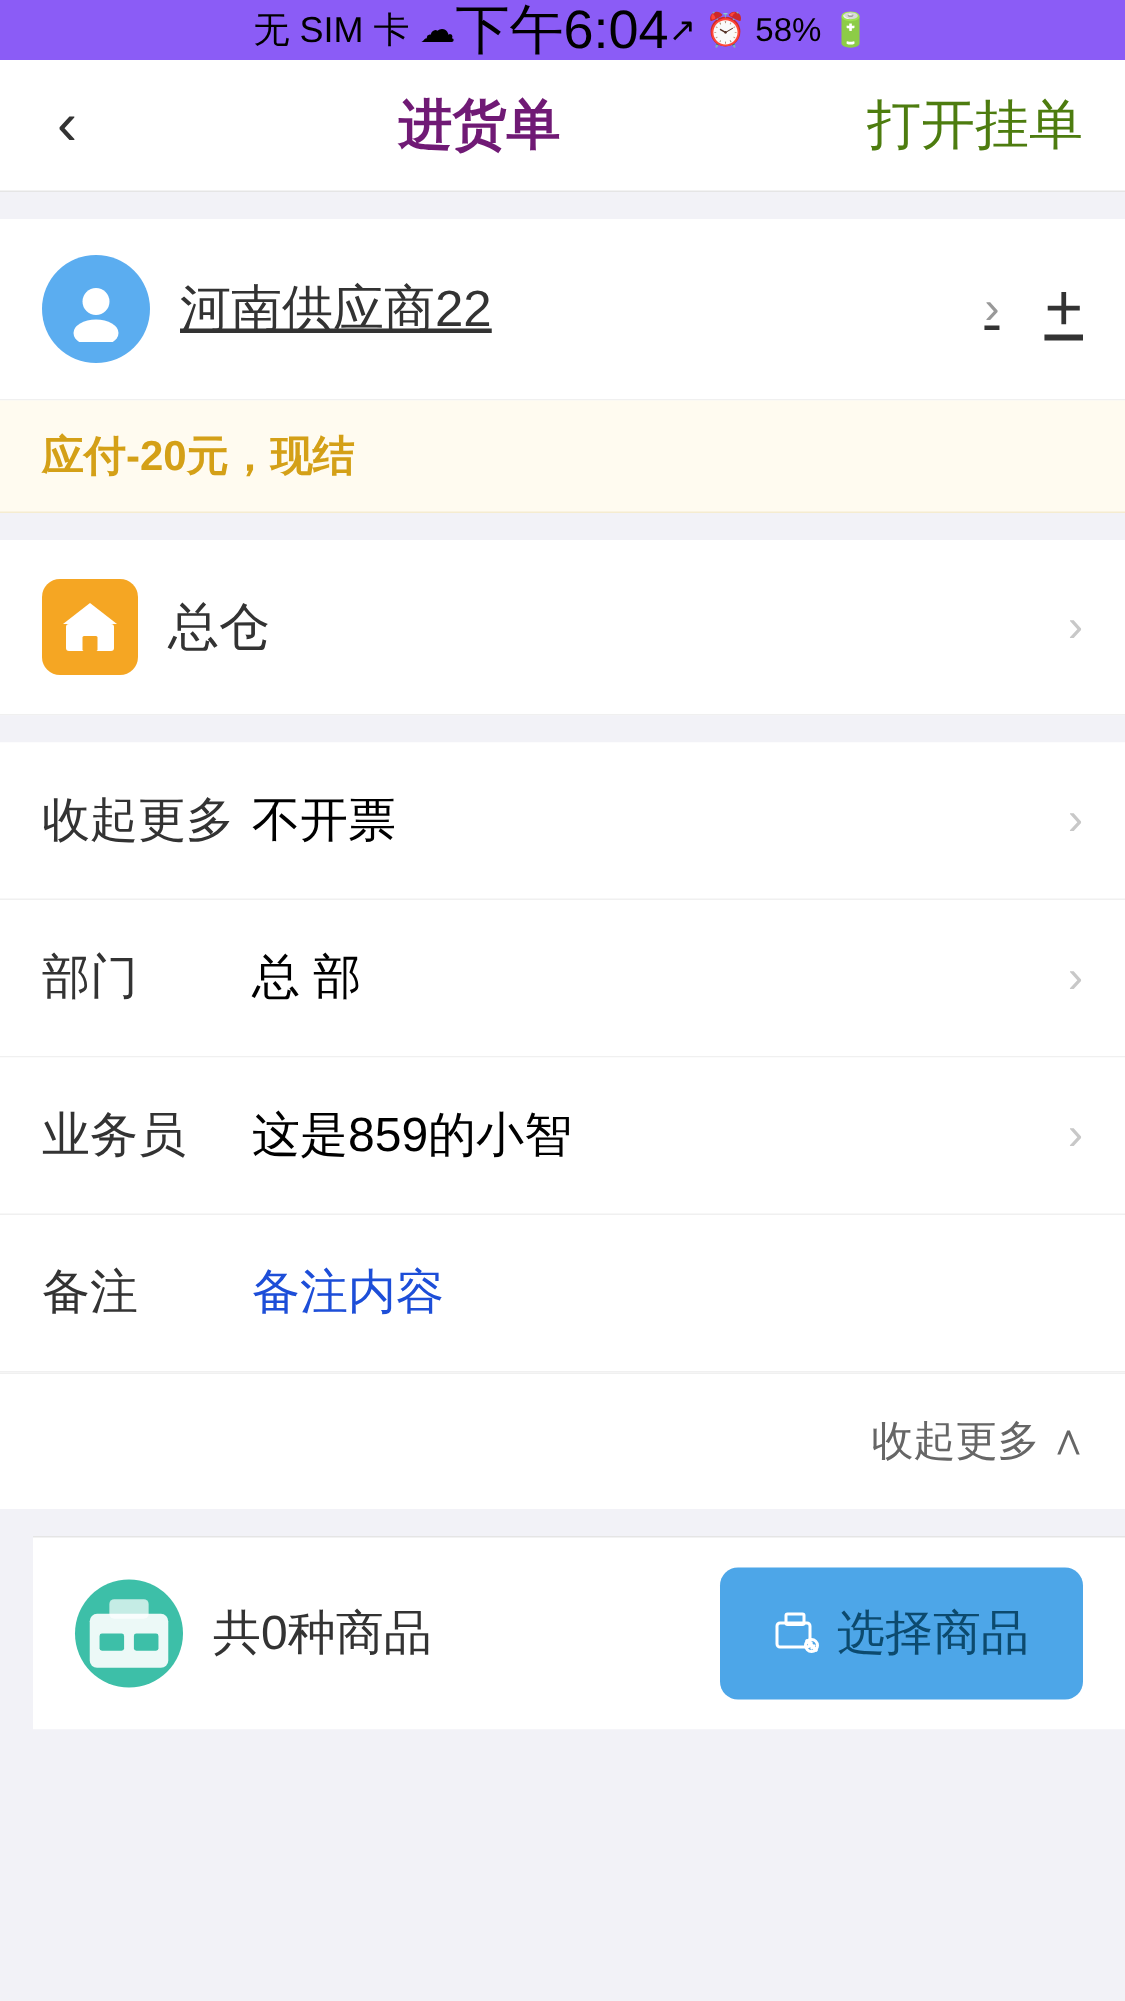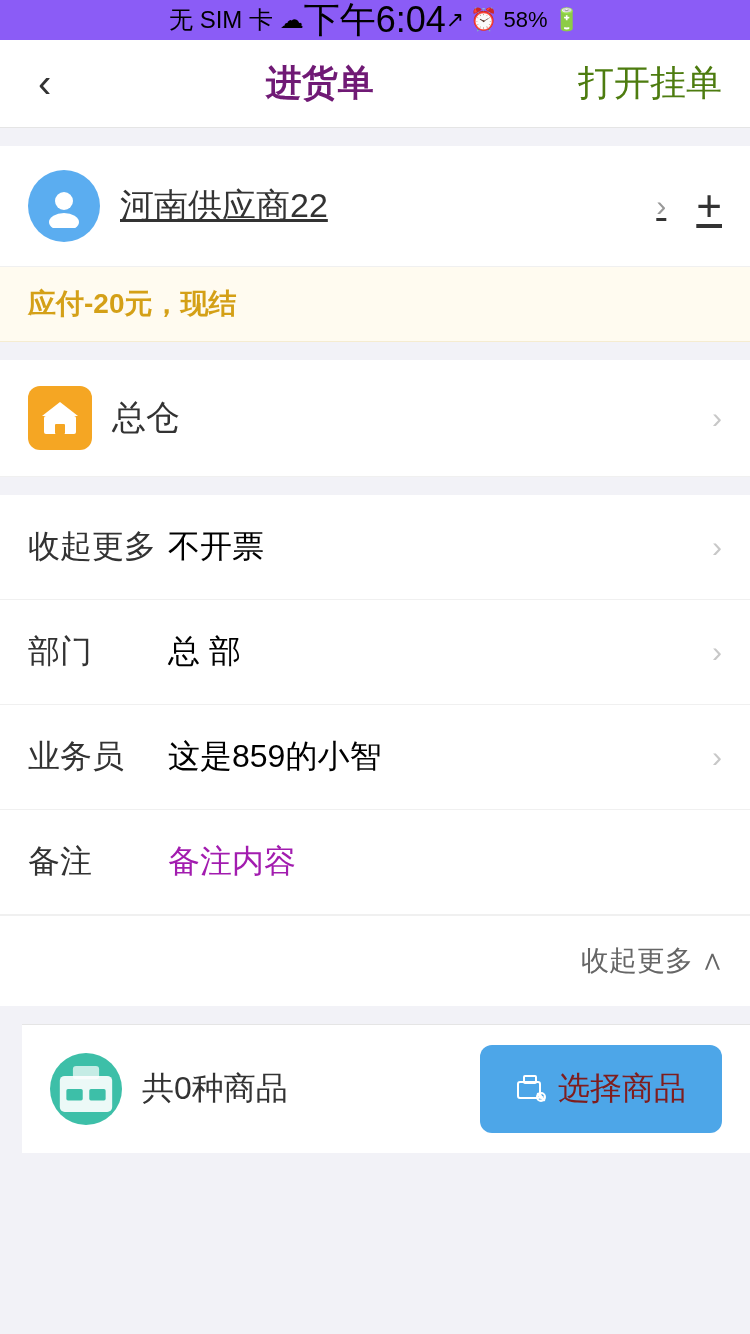--- a/index.html
+++ b/index.html
@@ -162,21 +162,21 @@
       flex-shrink: 0;
     }
     .form-value {
       flex: 1;
       font-size: 32px;
       color: #000000;
     }
     .form-placeholder {
       flex: 1;
       font-size: 32px;
-      color: #a21caf;
+      color: #1d4ed8;
     }
 
     
     .collapse-toggle {
       text-align: right;
       padding: 26px;
       background: #fff;
       font-size: 28px;
       color: #666;
       cursor: pointer;
@@ -204,21 +204,21 @@
       margin-right: 20px;
       flex-shrink: 0;
     }
     .product-count {
       flex: 1;
       font-size: 32px;
       color: #333;
     }
     .select-btn {
       background: #4da6e8;
-      color: #7f1d1d;
+      color: #0c4a6e;
       border: none;
       border-radius: 12px;
       padding: 22px 36px;
       font-size: 32px;
       display: flex;
       align-items: center;
       gap: 12px;
       cursor: pointer;
     }
 

